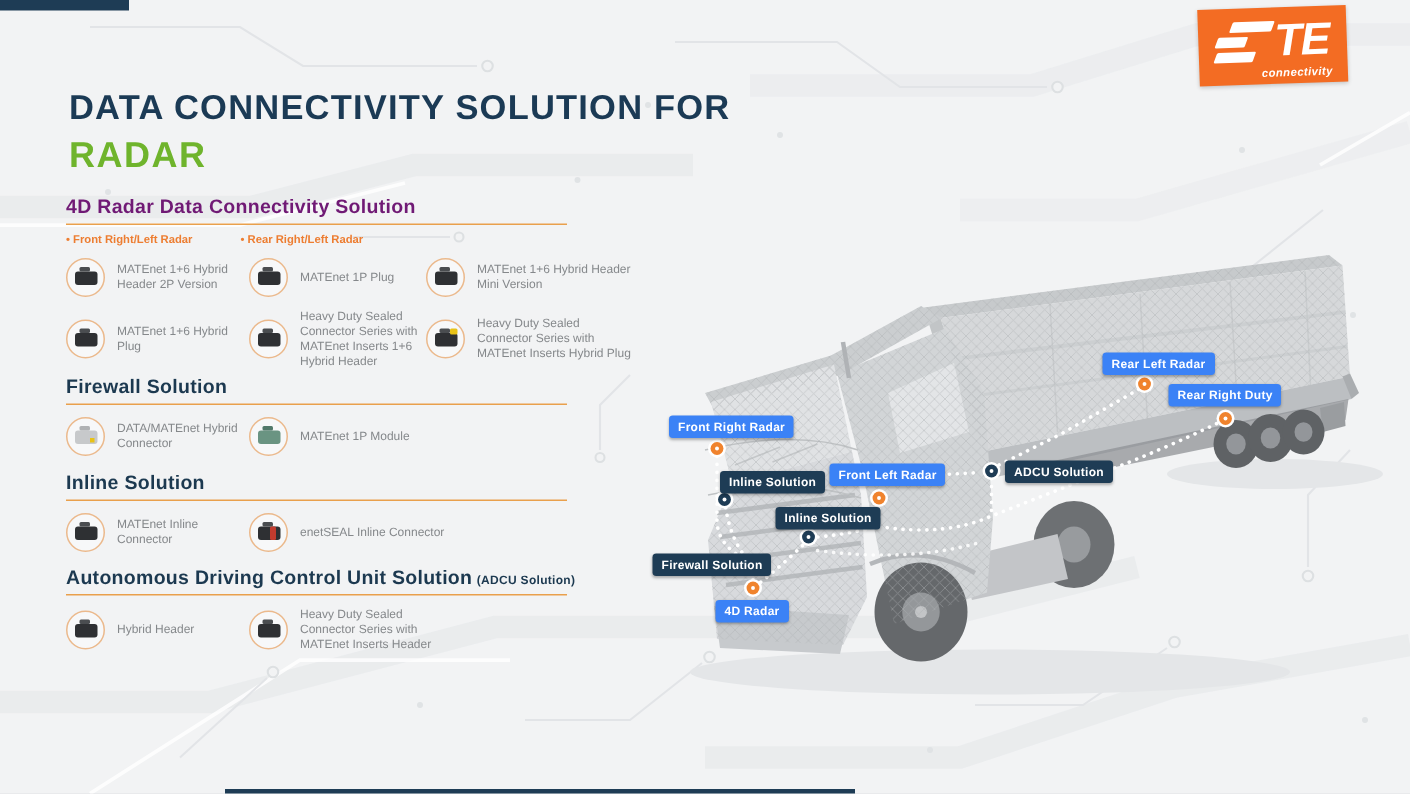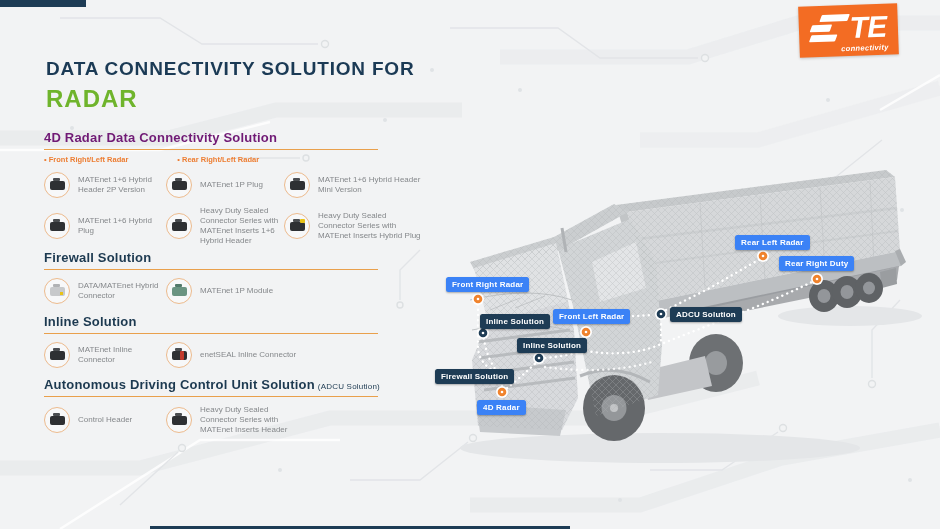--- a/index.html
+++ b/index.html
@@ -23,29 +23,29 @@
   }
   .logo .bars{display:flex;flex-direction:column;gap:3px;margin-right:5px;transform:skewX(-22deg);}
   .logo .bar{height:7px;background:#fff;border-radius:1px;}
   .logo .bar.b1{width:28px;margin-left:6px;}
   .logo .bar.b2{width:20px;margin-left:0;}
   .logo .bar.b3{width:26px;margin-left:3px;}
   .logo .te{color:#fff;font-weight:bold;font-style:italic;font-size:30px;line-height:28px;letter-spacing:-1px;}
   .logo .tagline{position:absolute;right:10px;bottom:3px;color:#fff;font-size:7.5px;font-style:italic;font-weight:bold;letter-spacing:.3px;}
   
   .title{position:absolute;left:46px;top:58px;z-index:5;}
-  .title .l1{font-size:19px;font-weight:bold;letter-spacing:.8px;color:#1B3A55;}
+  .title .l1{font-size:23px;font-weight:bold;letter-spacing:.8px;color:#1B3A55;}
   .title .l2{font-size:24px;font-weight:bold;letter-spacing:1px;color:#6FB42C;margin-top:5px;}
   
   .section{position:absolute;left:44px;width:402px;z-index:5;}
   .sec-heading{font-size:13px;font-weight:bold;letter-spacing:.2px;color:#1C3950;}
   .sec-heading.orange{color:#701a75;}
-  .sec-heading .suffix{font-size:8px;font-weight:normal;margin-left:3px;}
+  .sec-heading .suffix{font-size:8px;font-weight:bold;margin-left:3px;}
   .sec-rule{border:none;border-top:1px solid #E9A04C;margin:4px 0 0 0;width:334px;}
-  .bullets{display:flex;gap:49px;margin-top:5px;}
+  .bullets{display:flex;gap:32px;margin-top:5px;}
   .bullet{font-size:7.5px;font-weight:bold;color:#ED7D31;}
   .bullet::before{content:"• ";}
   .items{display:grid;margin-top:8px;column-gap:0;row-gap:8px;align-items:center;}
   .items.cols3{grid-template-columns:122px 118px 160px;}
   .items.cols2{grid-template-columns:122px 200px;}
   .item{display:flex;align-items:center;gap:8px;}
   .item-label{font-size:8px;line-height:1.25;color:#85888B;max-width:104px;}
   .ring{
     width:26px;height:26px;border-radius:50%;flex-shrink:0;
     border:1.5px solid #EBB98C;background:#f7f8f9;
@@ -367,21 +367,21 @@
   <div class="section" style="top:377px">
     <div class="sec-heading">
       <span>Autonomous Driving Control Unit Solution</span><span class="suffix">(ADCU Solution)</span>
     </div>
     <hr class="sec-rule">
     <div class="items cols2">
       <div class="item">
         <span class="ring" data-variant="black-connector-icon">
             <span class="conn"></span>
           </span>
-        <span class="item-label">Control Header</span>
+        <span class="item-label">Hybrid Header</span>
       </div>
       <div class="item">
         <span class="ring" data-variant="black-connector-icon">
             <span class="conn"></span>
           </span>
         <span class="item-label">Heavy Duty Sealed Connector Series with MATEnet Inserts Header</span>
       </div>
     </div>
   </div>
 

